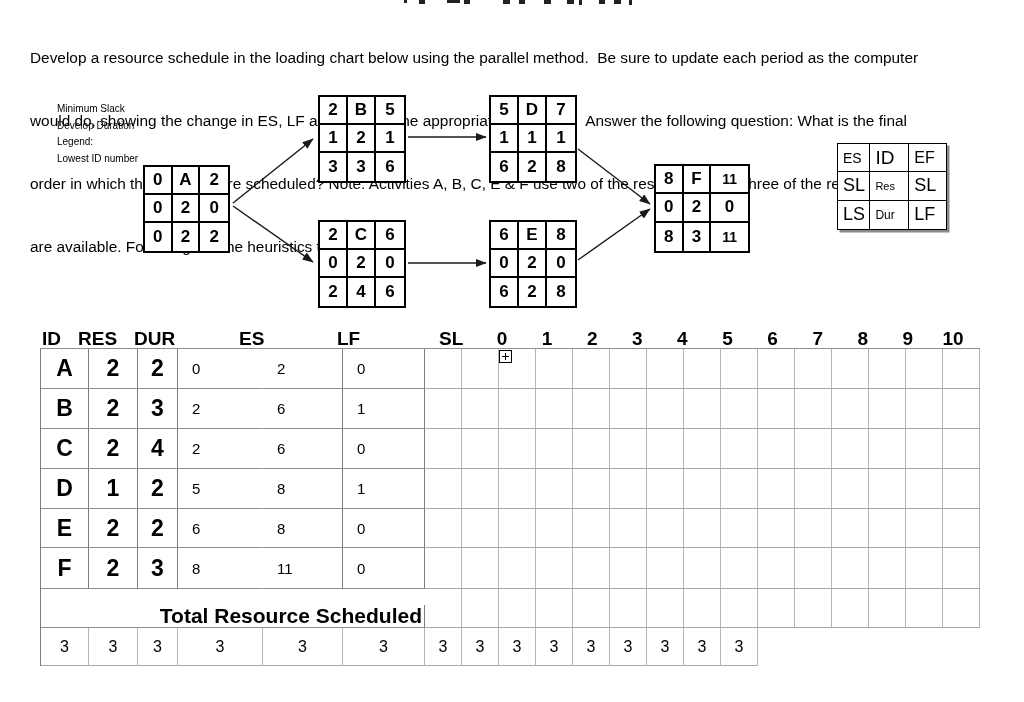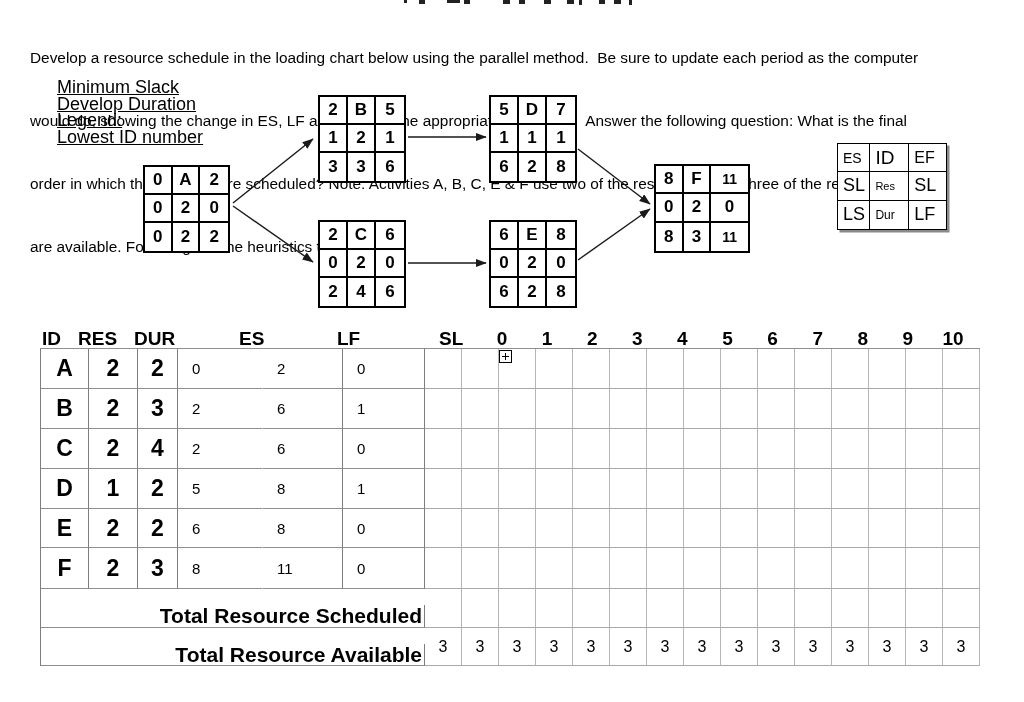--- a/index.html
+++ b/index.html
@@ -5,21 +5,21 @@
   html,body{margin:0;padding:0;background:#fff;}
   .page{position:relative;width:1024px;height:702px;background:#ffffff;overflow:hidden;
         font-family:"Liberation Sans", sans-serif;color:#000;padding-left:20px;}
 
   
   .tick{position:absolute;top:0;background:#222;}
 
   
   .instructions{position:absolute;left:30px;top:5px;font-size:15.4px;line-height:21px;white-space:pre;}
   
-  .heuristics{position:absolute;left:57px;top:79px;font-size:18px;line-height:16.5px;text-decoration:underline;}
+  .heuristics{position:absolute;left:57px;top:101px;font-size:10px;line-height:16.5px;}
 
   
   .nbox{position:absolute;display:grid;grid-template-columns:repeat(3,1fr);grid-template-rows:repeat(3,1fr);
         border:2px solid #000;background:#fff;box-sizing:border-box;}
   .ncell{display:flex;align-items:center;justify-content:center;font-size:17px;font-weight:700;
          border-right:2px solid #000;border-bottom:2px solid #000;}
   .ncell.c2{border-right:none;}
   .ncell.r2{border-bottom:none;}
   #box-A{left:143px;top:165px;width:87px;height:88px;}
   #box-B{left:318px;top:95px;width:88px;height:88px;}
@@ -331,21 +331,20 @@
           <div class="cell fine"></div>
           <div class="cell fine"></div>
           <div class="cell fine"></div>
           <div class="cell fine"></div>
           <div class="cell fine"></div>
           <div class="cell fine"></div>
           <div class="cell fine"></div>
           <div class="cell fine"></div>
           <div class="cell fine"></div>
           <div class="cell fine"></div>
-          <div class="cell total-label">Total Resource Available</div>
           <div class="cell fine avail">3</div>
           <div class="cell fine avail">3</div>
           <div class="cell fine avail">3</div>
           <div class="cell fine avail">3</div>
           <div class="cell fine avail">3</div>
           <div class="cell fine avail">3</div>
           <div class="cell fine avail">3</div>
           <div class="cell fine avail">3</div>
           <div class="cell fine avail">3</div>
           <div class="cell fine avail">3</div>

